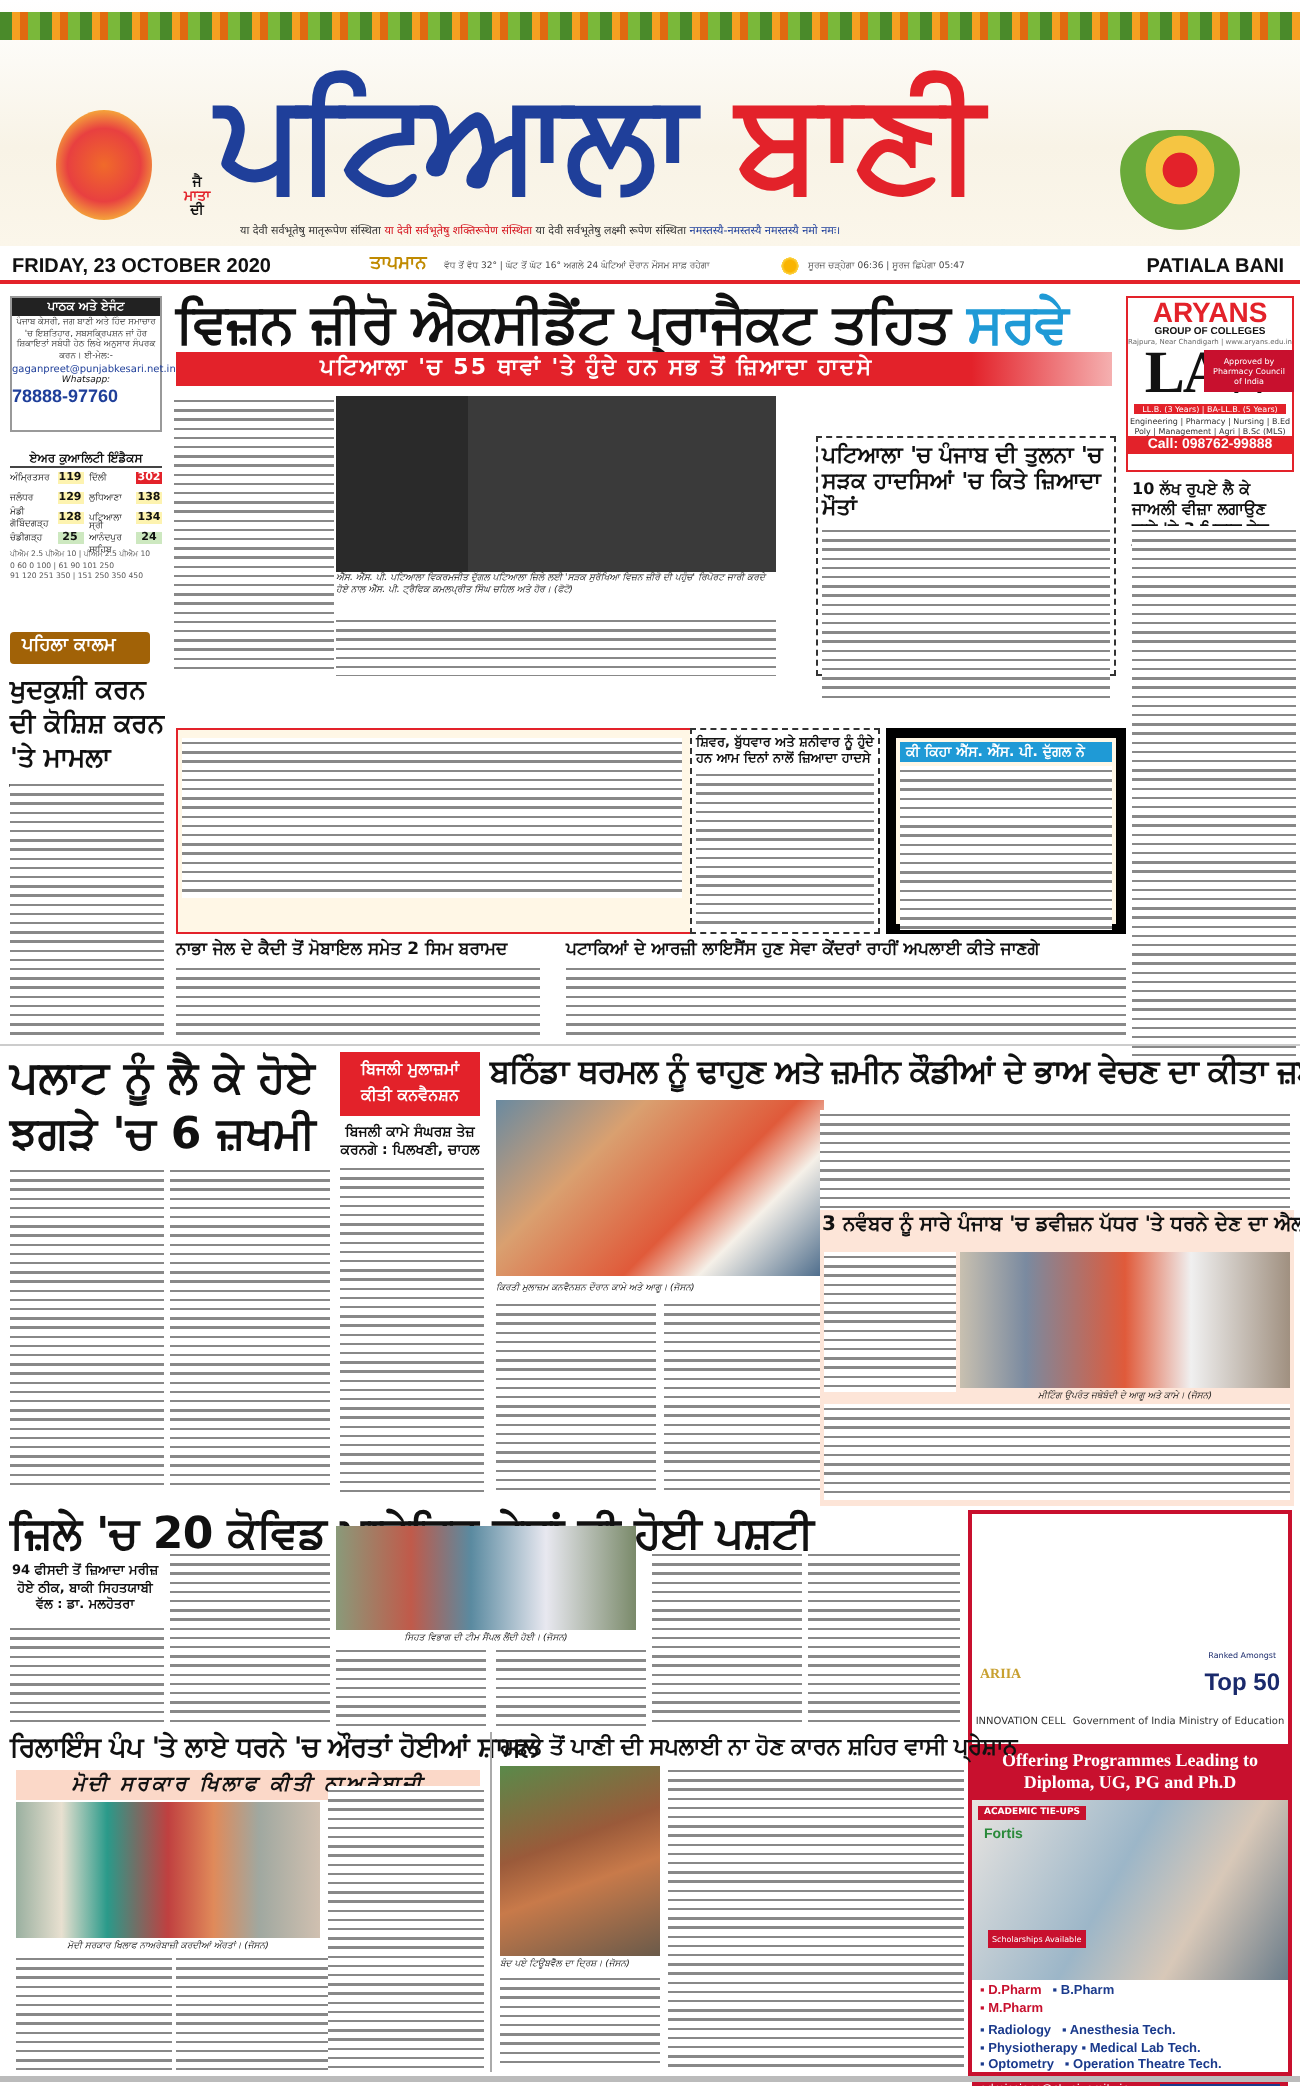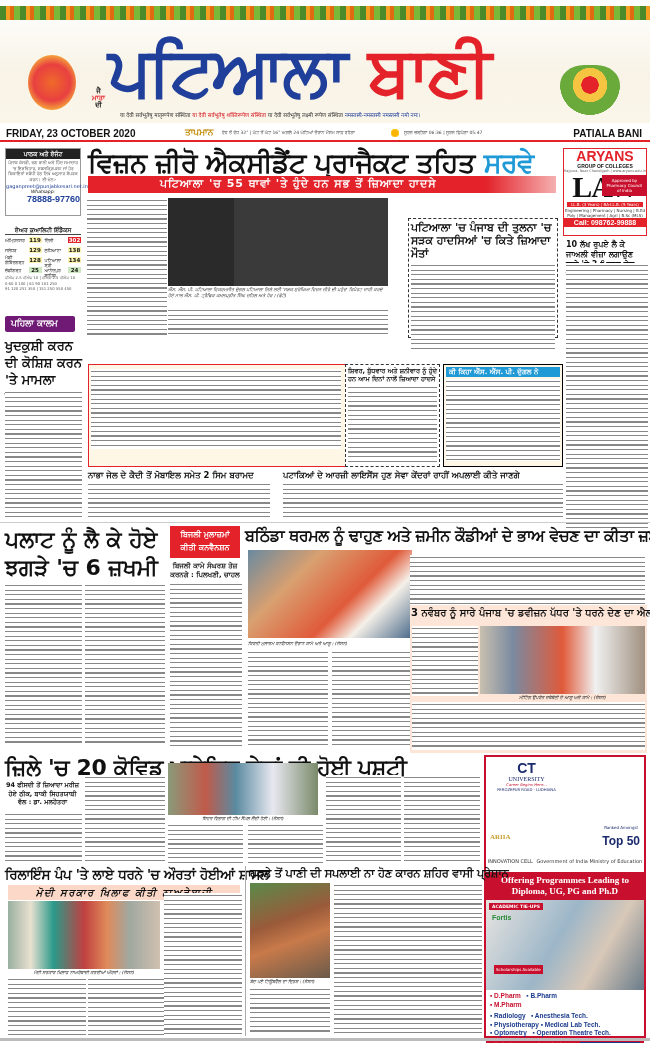--- a/index.html
+++ b/index.html
@@ -25,29 +25,29 @@
 #weather-detail{left:222px;top:130px;font-size:4.5px;color:#444;white-space:nowrap}
 #sun{left:390px;top:128px;width:10px;height:10px;border-radius:50%;background:radial-gradient(#f9b400 40%,#fcd54a 60%,transparent 62%)}
 #sun-times{left:404px;top:130px;font-size:4.5px;color:#444}
 #brand{right:8px;top:128px;font:bold 10px "Liberation Sans",sans-serif}
 
 #agent-box{left:5px;top:148px;width:76px;height:68px;border:1px solid #999}
 #agent-title{background:#222;color:#fff;font-size:6px;font-weight:bold;padding:1px 3px;text-align:center}
 #agent-body{font-size:4.3px;line-height:5.5px;padding:1px 2px;color:#333;text-align:center}
 #agent-email{color:#1f3f9a;font-size:5px;text-align:center}
 #agent-wa-label{font-size:4.5px;text-align:center;font-style:italic}
-#agent-phone{font:bold 9px "Liberation Sans",sans-serif;color:#1f3f9a;text-align:right}
+#agent-phone{font:bold 9px "Liberation Sans",sans-serif;color:#1f3f9a;text-align:left}
 #aqi{left:5px;top:226px;width:76px}
 #aqi-title{font-size:6px;font-weight:bold;border-bottom:1px solid #444;text-align:center}
 .aqi-row{display:flex;font-size:4.5px;align-items:center;height:10px}
 .aqi-row span.n{flex:1}
 .aqi-row span.v{width:13px;text-align:center;font-weight:bold;font-size:5.5px}
 .v.y{background:#fdf3b0}.v.r{background:#e3222a;color:#fff}.v.g{background:#cde8c0}
 #aqi-scale{font-size:3.8px;color:#555;line-height:5.5px}
-#first-col{left:5px;top:316px;width:70px;height:16px;background:#701a75;color:#fff;font-size:9px;font-weight:bold;padding:2px 6px;border-radius:2px}
+#first-col{left:5px;top:316px;width:70px;height:16px;background:#a16207;color:#fff;font-size:9px;font-weight:bold;padding:2px 6px;border-radius:2px}
 #suicide-head{left:5px;top:337px;width:77px;font-size:13px;font-weight:bold;line-height:17px;color:#111}
 
 #main-head{left:88px;top:147px;width:470px;font-size:27px;font-weight:bold;white-space:nowrap;letter-spacing:-0.5px}
 #main-head .blue{color:#1f9ad6}
 #sub-banner{left:88px;top:176px;width:468px;height:17px;background:linear-gradient(90deg,#e3222a 85%,#f5b0b0);clip-path:polygon(0 0,100% 0,100% 100%,0 100%)}
 #sub-banner-text{left:160px;top:177px;font-size:11px;font-weight:bold;color:#fff;white-space:nowrap;letter-spacing:1px}
 #dateline1{left:87px;top:198px;width:80px;height:140px}
 #photo1{left:168px;top:198px;width:220px;height:88px}
 #caption1{left:168px;top:287px;width:220px;height:18px;font-size:4.6px;color:#222;line-height:6px;font-style:italic}
 #story1-cont{left:168px;top:308px;width:220px;height:30px}
@@ -62,21 +62,21 @@
 #ad-aryans .courses{background:#e3222a;color:#fff;font-size:4px;margin:1px 3px}
 #ad-aryans .prog{font-size:4px;line-height:5px;color:#333}
 #ad-aryans .call{background:#e3222a;color:#fff;font:bold 7px "Liberation Sans",sans-serif;padding:1px}
 #right-story-head{left:566px;top:240px;width:82px;font-size:8px;font-weight:bold;line-height:10px}
 #right-story-body{left:566px;top:263px;width:82px;height:265px}
 
 #box-kaumi{left:88px;top:364px;width:330px;height:103px;border:1px solid #e3222a;background:#fff7e6;padding:2px}
 #box-kaumi-head{background:#e3222a;color:#fff;font-size:10px;font-weight:bold;padding:1px 4px;width:220px}
 #box-kaumi-body{margin-top:2px;height:80px}
 #box-sivar{left:345px;top:364px;width:140px;height:103px}
-#box-ssp{left:443px;top:364px;width:120px;height:103px;border:1px solid #000000;background:#fff7e6;padding:2px}
+#box-ssp{left:443px;top:364px;width:120px;height:103px;border:5px solid #000000;background:#fff7e6;padding:2px}
 #box-ssp-head{background:#1f9ad6;color:#fff;font-size:7px;font-weight:bold;padding:1px 3px}
 #nabha-head{left:88px;top:470px;width:185px;font-size:8.5px;font-weight:bold;white-space:nowrap}
 #nabha-body{left:88px;top:482px;width:182px;height:36px}
 #patakha-head{left:283px;top:470px;width:280px;font-size:8.5px;font-weight:bold;white-space:nowrap}
 #patakha-body{left:283px;top:482px;width:280px;height:36px}
 
 #divider1{left:0;top:522px;width:650px;border-top:1px solid #ccc}
 #plot-head{left:5px;top:526px;width:160px;font-size:22px;font-weight:bold;line-height:28px}
 #plot-body1{left:5px;top:583px;width:77px;height:160px}
 #plot-body2{left:85px;top:583px;width:80px;height:160px}
@@ -294,26 +294,20 @@
 <div class="abs txt lines" id="covid-b2"></div>
 <div class="abs img" id="photo3" style="background:linear-gradient(90deg,#8a9a7a,#c05a4a 25%,#5a8aa0 45%,#e8e8f0 70%,#7a8a6a)"></div>
 <div class="abs" id="caption3">ਸਿਹਤ ਵਿਭਾਗ ਦੀ ਟੀਮ ਸੈਂਪਲ ਲੈਂਦੀ ਹੋਈ। (ਜੋਸਨ)</div>
 <div class="abs txt lines" id="covid-b3"></div>
 <div class="abs txt lines" id="covid-b4"></div>
 <div class="abs txt lines" id="covid-b5"></div>
 <div class="abs txt lines" id="covid-b6"></div>
 
 <div class="abs" id="ad-ct">
   <div id="ct-top">
-    <div id="ct-logo">
-      <div class="ct">CT</div>
-      <div class="uni">UNIVERSITY</div>
-      <div class="addr" style="color:#c8102e;font-style:italic">Career Begins Here...</div>
-      <div class="addr">FEROZEPUR ROAD - LUDHIANA</div>
-    </div>
   </div>
   <div id="ct-rank">
     <span id="ct-ariia">ARIIA</span>
     <span style="text-align:center"><span style="font-size:4px;display:block;color:#1a2a6c">Ranked Amongst</span><span id="ct-top50">Top 50</span></span>
   </div>
   <div id="ct-govt">
     <span>INNOVATION CELL</span>
     <span>Government of India Ministry of Education</span>
   </div>
   <div id="ct-offer">Offering Programmes Leading to Diploma, UG, PG and Ph.D</div>

